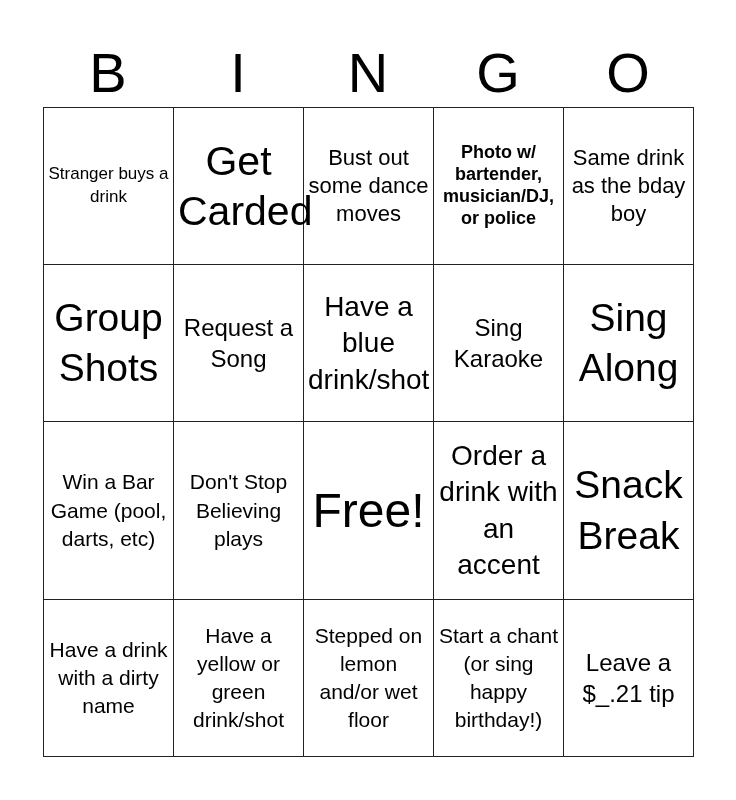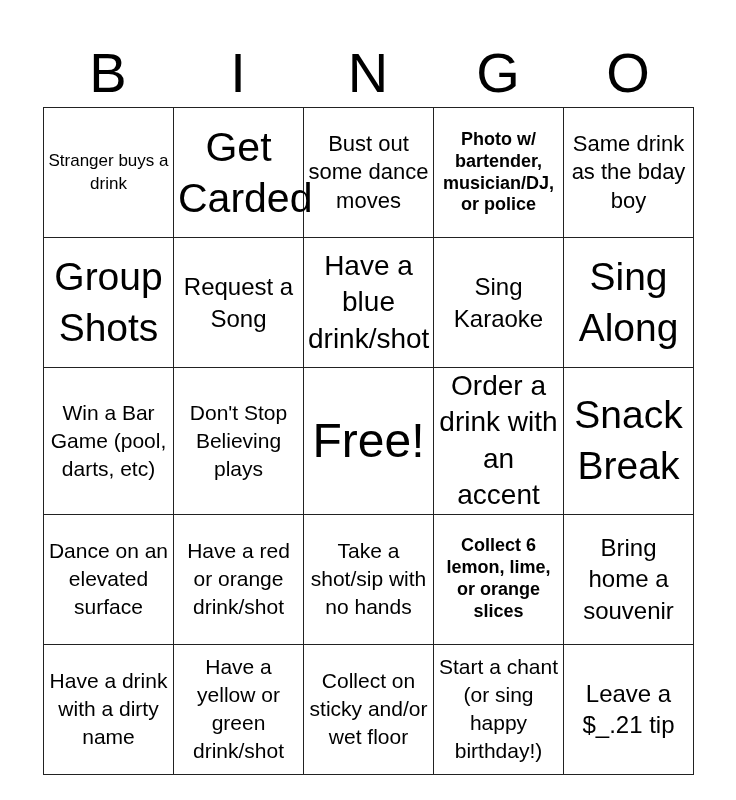--- a/index.html
+++ b/index.html
@@ -46,27 +46,20 @@
     <td class="s38">Sing Along</td>
   </tr>
   <tr>
     <td class="s21">Win a Bar Game (pool, darts, etc)</td>
     <td class="s21">Don't Stop Believing plays</td>
     <td class="s48">Free!</td>
     <td class="s24">Order a drink with an accent</td>
     <td class="s38">Snack Break</td>
   </tr>
   <tr>
-    <td class="s21">Dance on an elevated surface</td>
-    <td class="s21">Have a red or orange drink/shot</td>
-    <td class="s21">Take a shot/sip with no hands</td>
-    <td class="s18">Collect 6 lemon, lime, or orange slices</td>
-    <td class="s28">Bring home a souvenir</td>
-  </tr>
-  <tr>
     <td class="s21">Have a drink with a dirty name</td>
     <td class="s21">Have a yellow or green drink/shot</td>
-    <td class="s21">Collect on sticky and/or wet floor</td>
+    <td class="s21">Stepped on lemon and/or wet floor</td>
     <td class="s21">Start a chant (or sing happy birthday!)</td>
     <td class="s28">Leave a $_.21 tip</td>
   </tr>
 </tbody>
   </table>
 
 </body></html>

